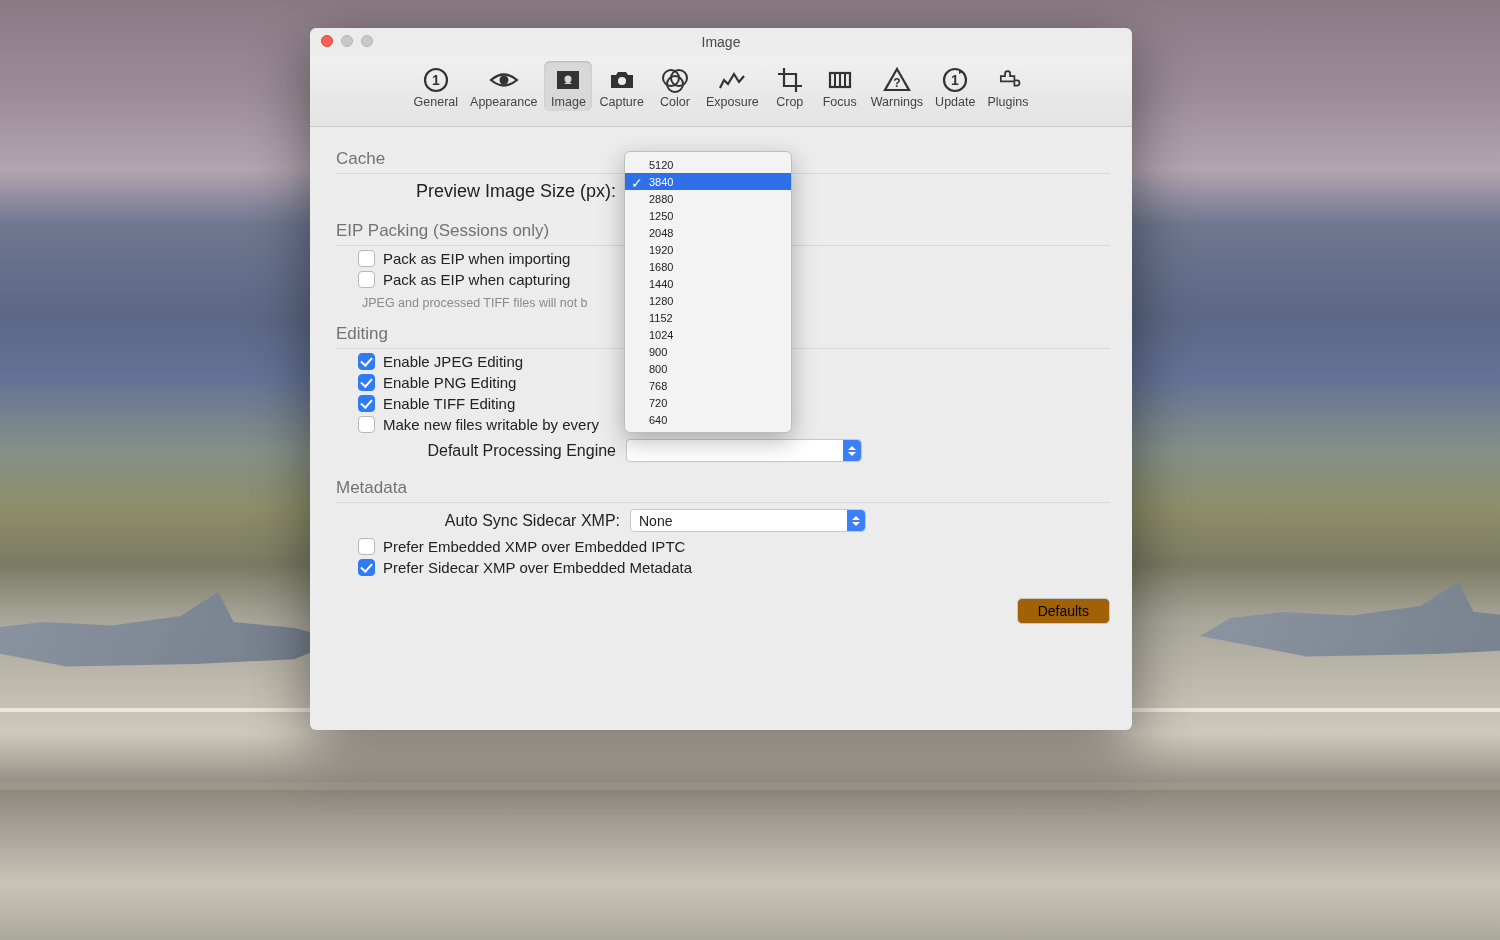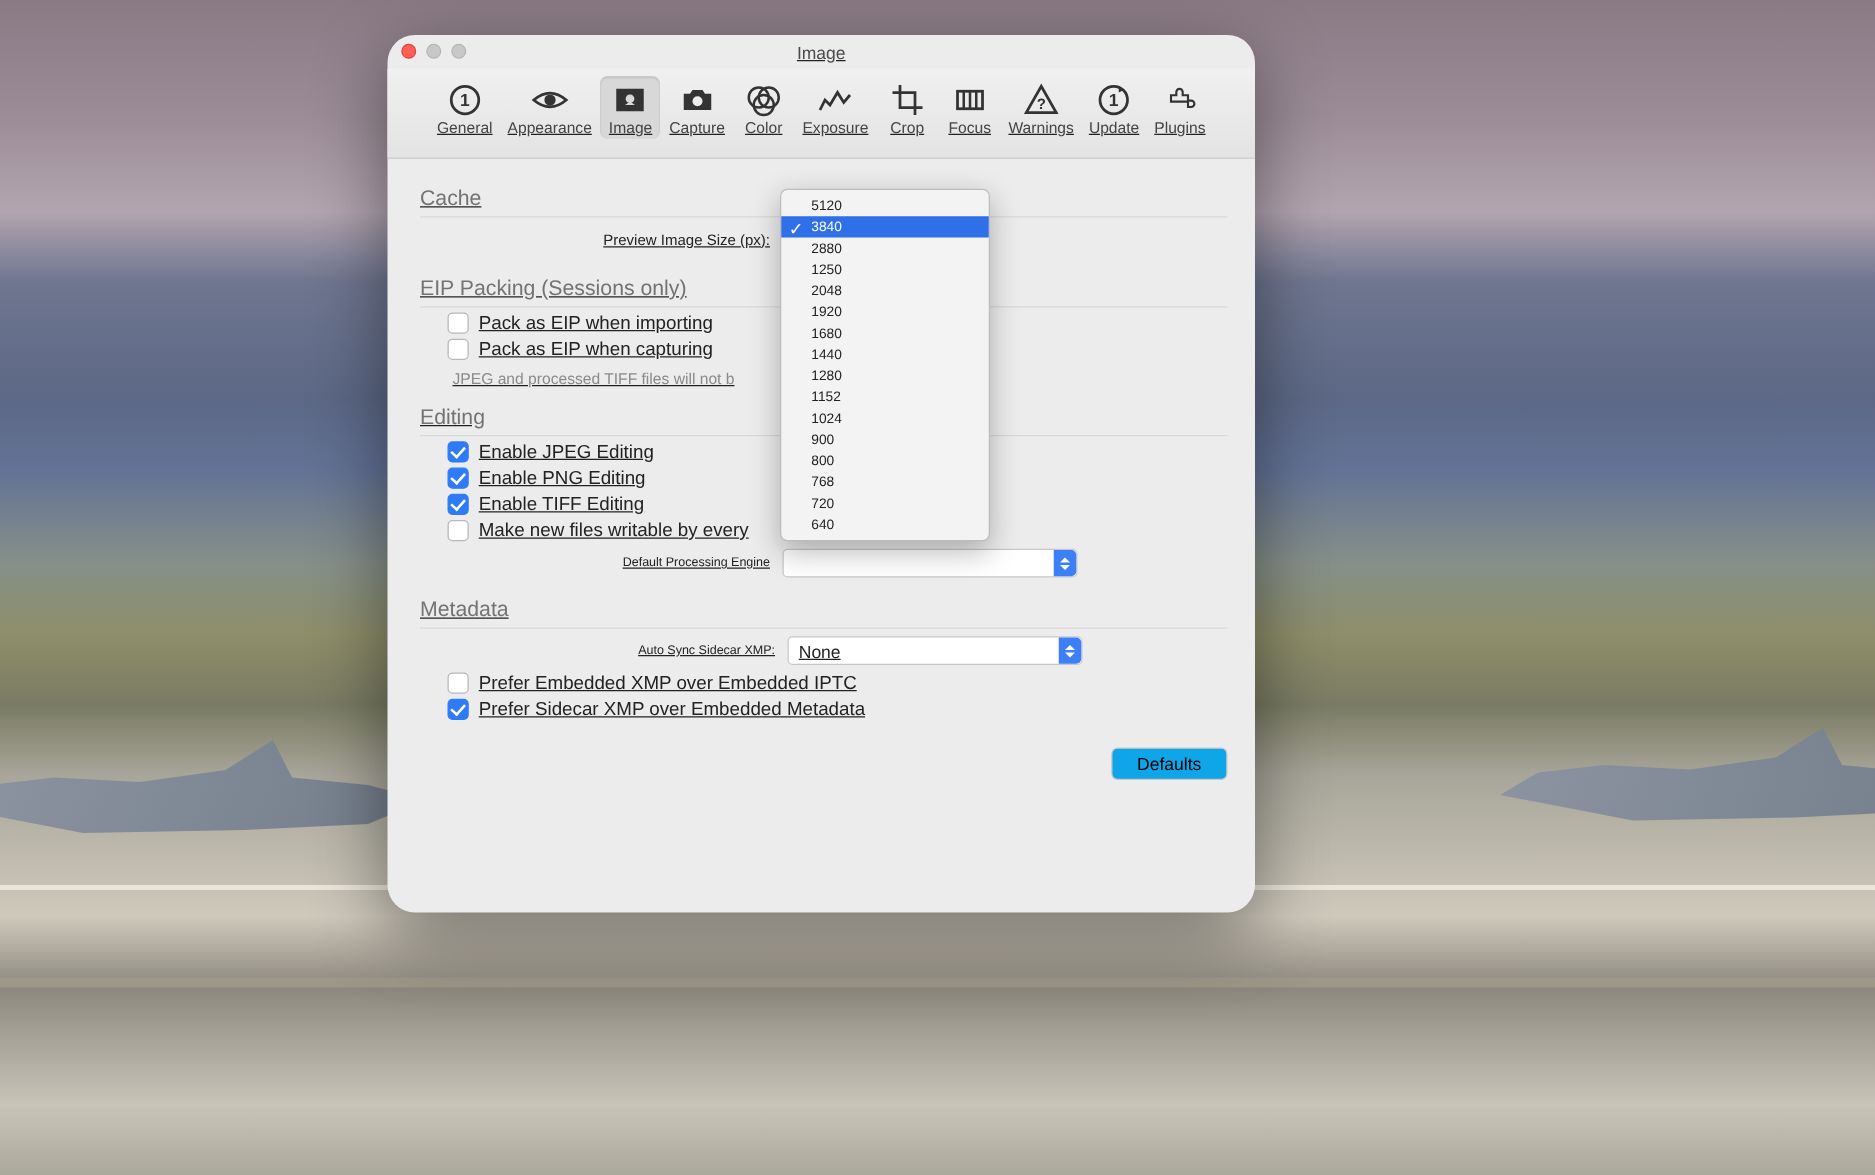--- a/index.html
+++ b/index.html
@@ -31,26 +31,25 @@
   clip-path: polygon(0% 55%, 8% 40%, 22% 35%, 40% 38%, 58% 30%, 68% 10%, 72% 35%, 88% 40%, 100% 50%, 88% 66%, 62% 70%, 28% 72%);
   opacity: .9;
 }
 .bg-plane.left { left: -40px; }
 .bg-plane.right { right: -80px; bottom: 250px; transform: scaleX(1); }
 .runway-line { position:absolute; left:0; right:0; height:4px; background:#f2efe6; opacity:.8; }
 .rl1{bottom:228px;} .rl2{bottom:150px;height:8px;background:#a09a8c;}
 .window {
   position: absolute;
   left: 310px; top: 28px;
-  width: 694px; height: 702px;
+  width: 822px; height: 702px;
   background: #ececec;
-  border-radius: 22px;
+  border-radius: 6px;
   box-shadow: 0 18px 60px rgba(0,0,0,.45);
   overflow: visible;
-  text-decoration: underline;
 }
 .titlebar {
   height: 27px;
   display: flex; align-items: center;
   position: relative;
   border-radius: 10px 10px 0 0;
 }
 .traffic { display:flex; gap:8px; position:absolute; left:11px; top:7px; }
 .traffic span { width:12px; height:12px; border-radius:50%; display:block; }
 .tl-close{background:#ff5f57;border:1px solid #e24238;}
@@ -72,22 +71,22 @@
 }
 .tbitem.active { background:#d8d8d8; box-shadow: inset 0 1px 2px rgba(0,0,0,.15);}
 .tbitem .ic { width:30px; height:30px; display:flex; align-items:center; justify-content:center; }
 .tbitem .lbl { font-size:12.5px; color:#444; margin-top:0; }
 .content { padding: 16px 22px 18px 26px; }
 .section-head {
   font-size:17px; color:#737373; margin-top:6px; margin-bottom:2px;
   border-bottom:1px solid #d8d8d8; padding-bottom:4px;
 }
 .field-row { display:flex; align-items:center; margin:6px 0; }
-.right-label { text-align:right; width:290px; font-size:12px; color:#222; padding-right:10px;}
-.field-row.small .right-label{font-size:10px;}
+.right-label { text-align:right; width:290px; font-size:18px; color:#222; padding-right:10px;}
+.field-row.small .right-label{font-size:16px;}
 .chk-row { display:flex; align-items:center; margin:4px 0 4px 22px; font-size:15px;}
 .chk {
   width:17px; height:17px; border-radius:4px; border:1px solid #b8b8b8;
   background:#fff; margin-right:8px; position:relative; flex-shrink:0;
 }
 .chk.checked { background:#2f7bf6; border-color:#2f7bf6;}
 .chk.checked::after{
   content:""; position:absolute; left:4px; top:1px; width:5px; height:9px;
   border:solid #fff; border-width:0 2px 2px 0; transform:rotate(42deg);
 }
@@ -102,21 +101,21 @@
   background:#3d7ff6; border-radius:0 4px 4px 0;
   display:flex; flex-direction:column; align-items:center; justify-content:center;
 }
 .select .stepper::before,.select .stepper::after{
   content:""; width:0;height:0;border-left:4px solid transparent;border-right:4px solid transparent;
 }
 .select .stepper::before{border-bottom:4px solid #fff;margin-bottom:2px;}
 .select .stepper::after{border-top:4px solid #fff;}
 .defaults-btn {
   float:right; margin-top:18px;
-  background:#0ea5e9; border:1px solid #c8c8c8; border-radius:5px;
+  background:#a16207; border:1px solid #c8c8c8; border-radius:5px;
   padding:4px 20px; font-size:14px;
 }
 .dropdown {
   position:absolute;
   left:314px; top:123px;
   width:168px;
   background:#f3f3f3;
   border:1px solid #bdbdbd;
   border-radius:6px;
   box-shadow: 0 8px 24px rgba(0,0,0,.28);

